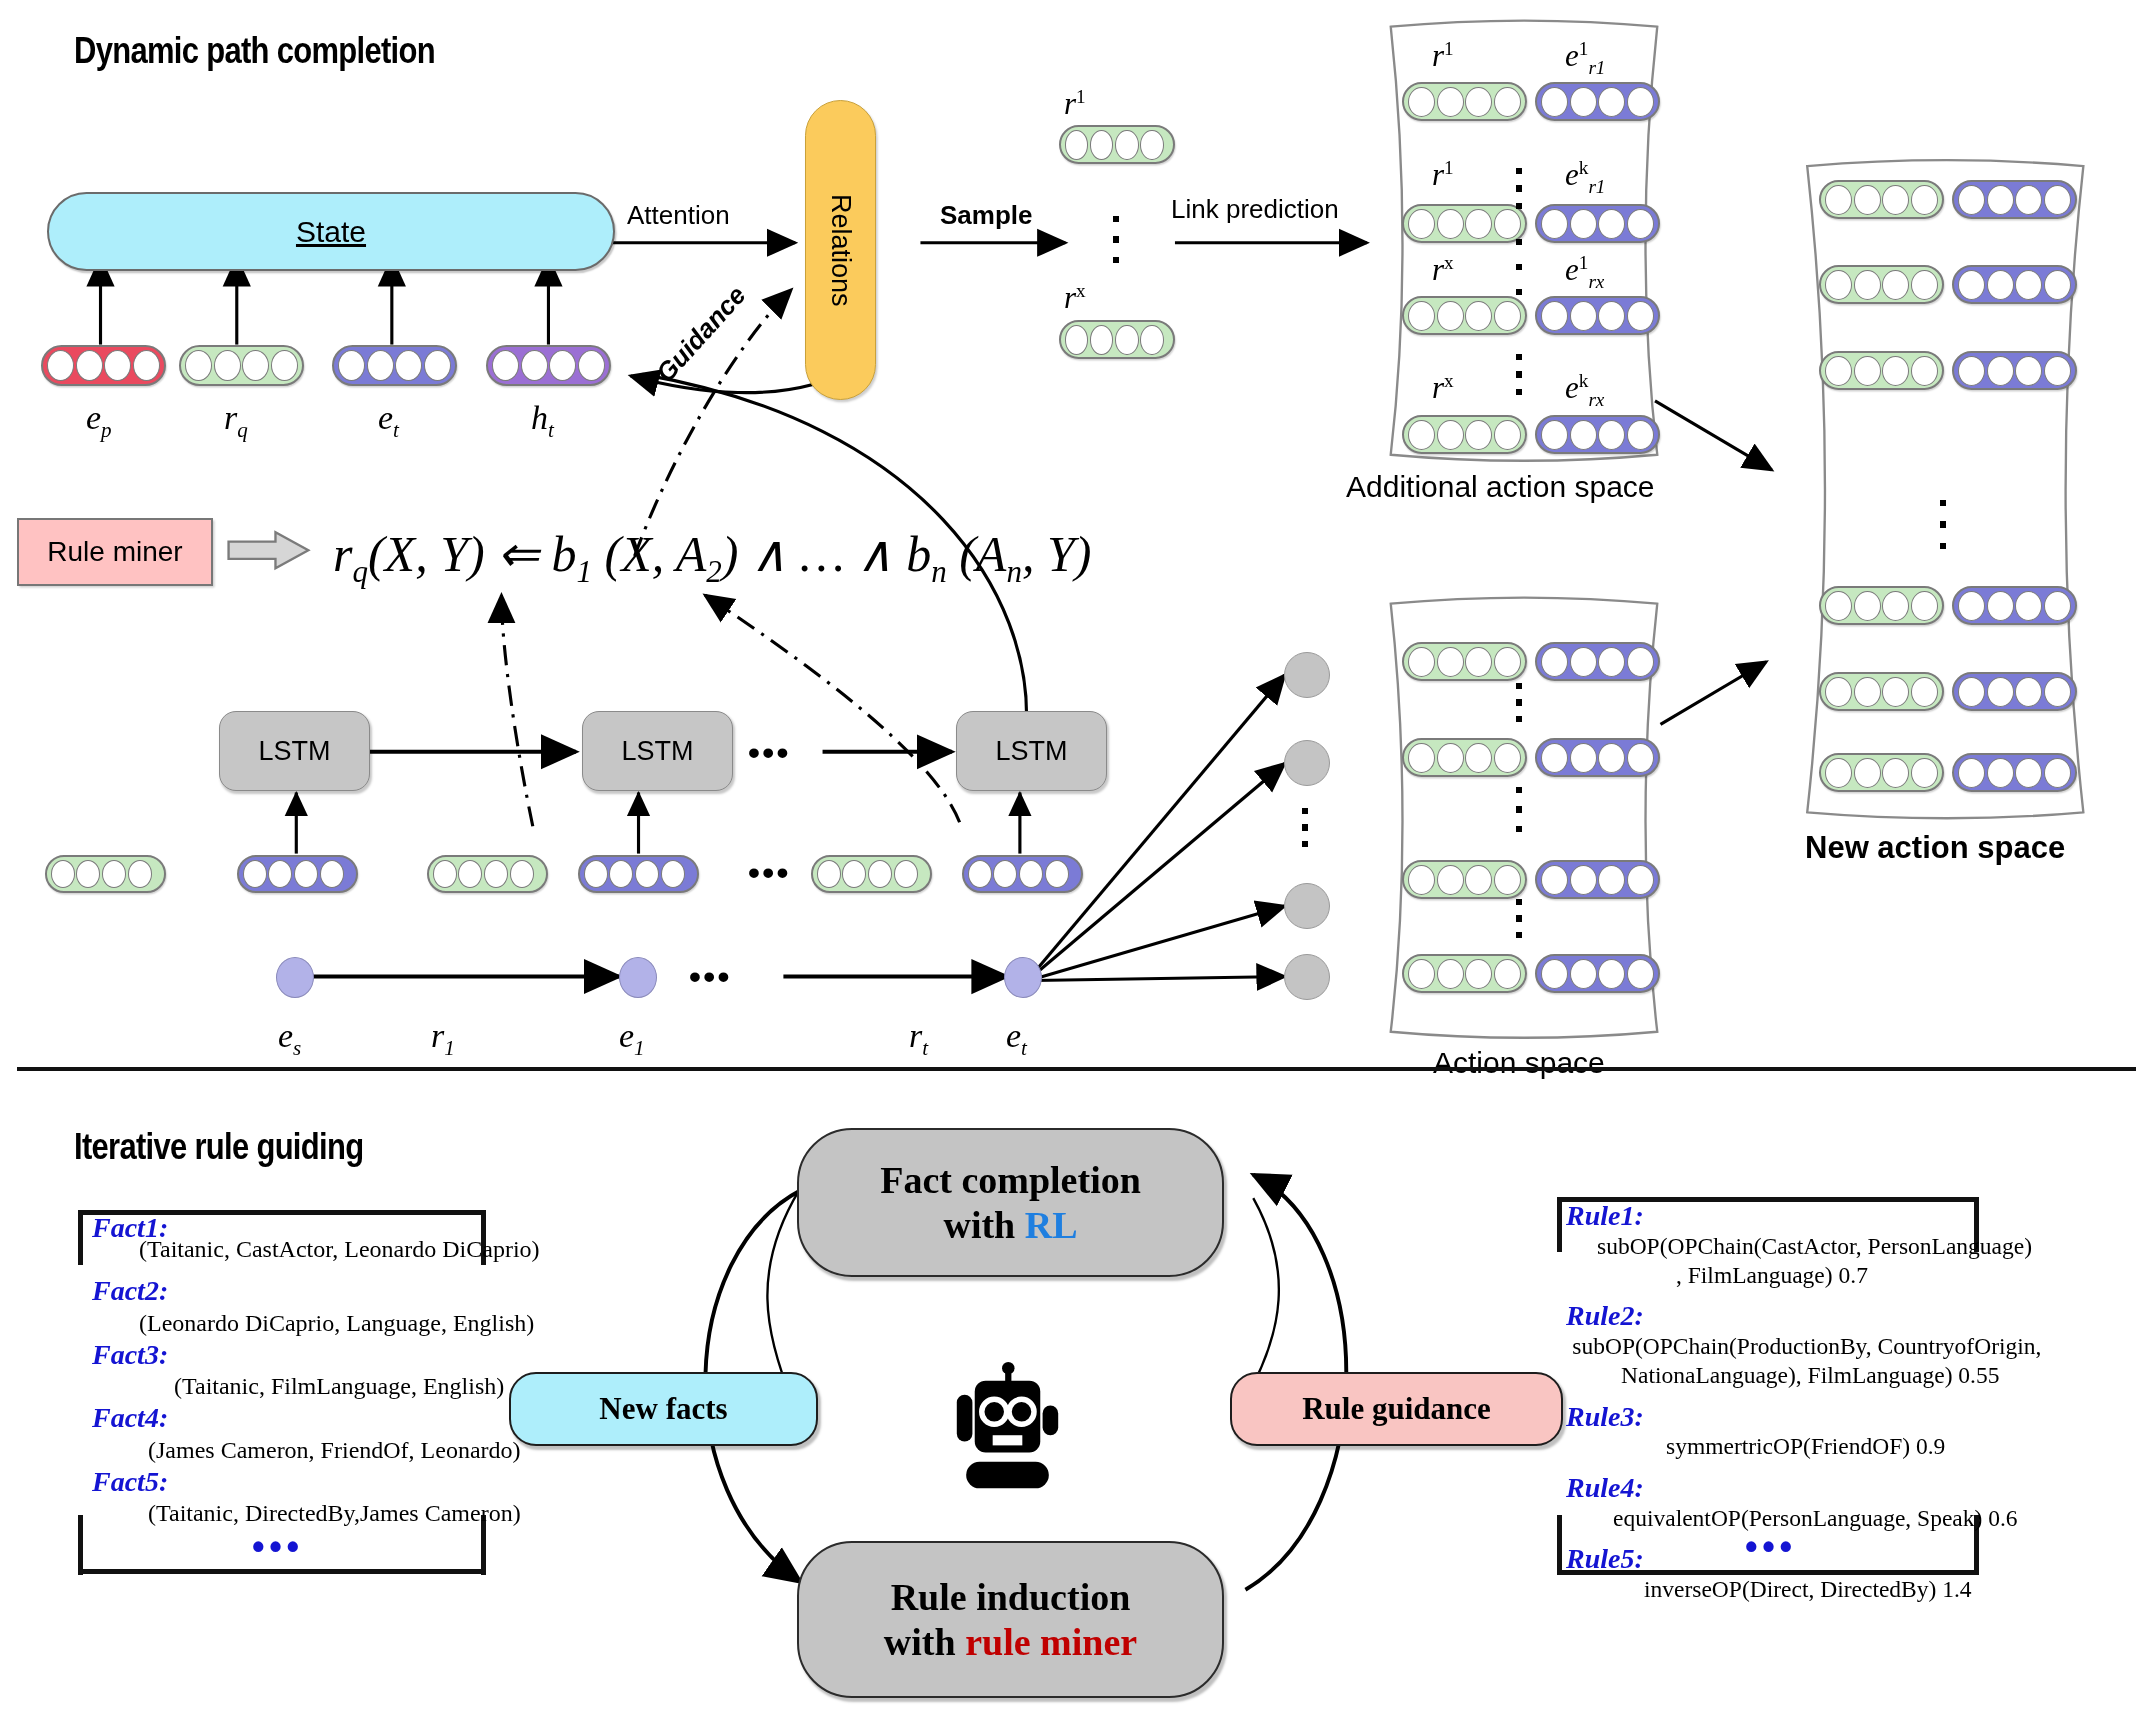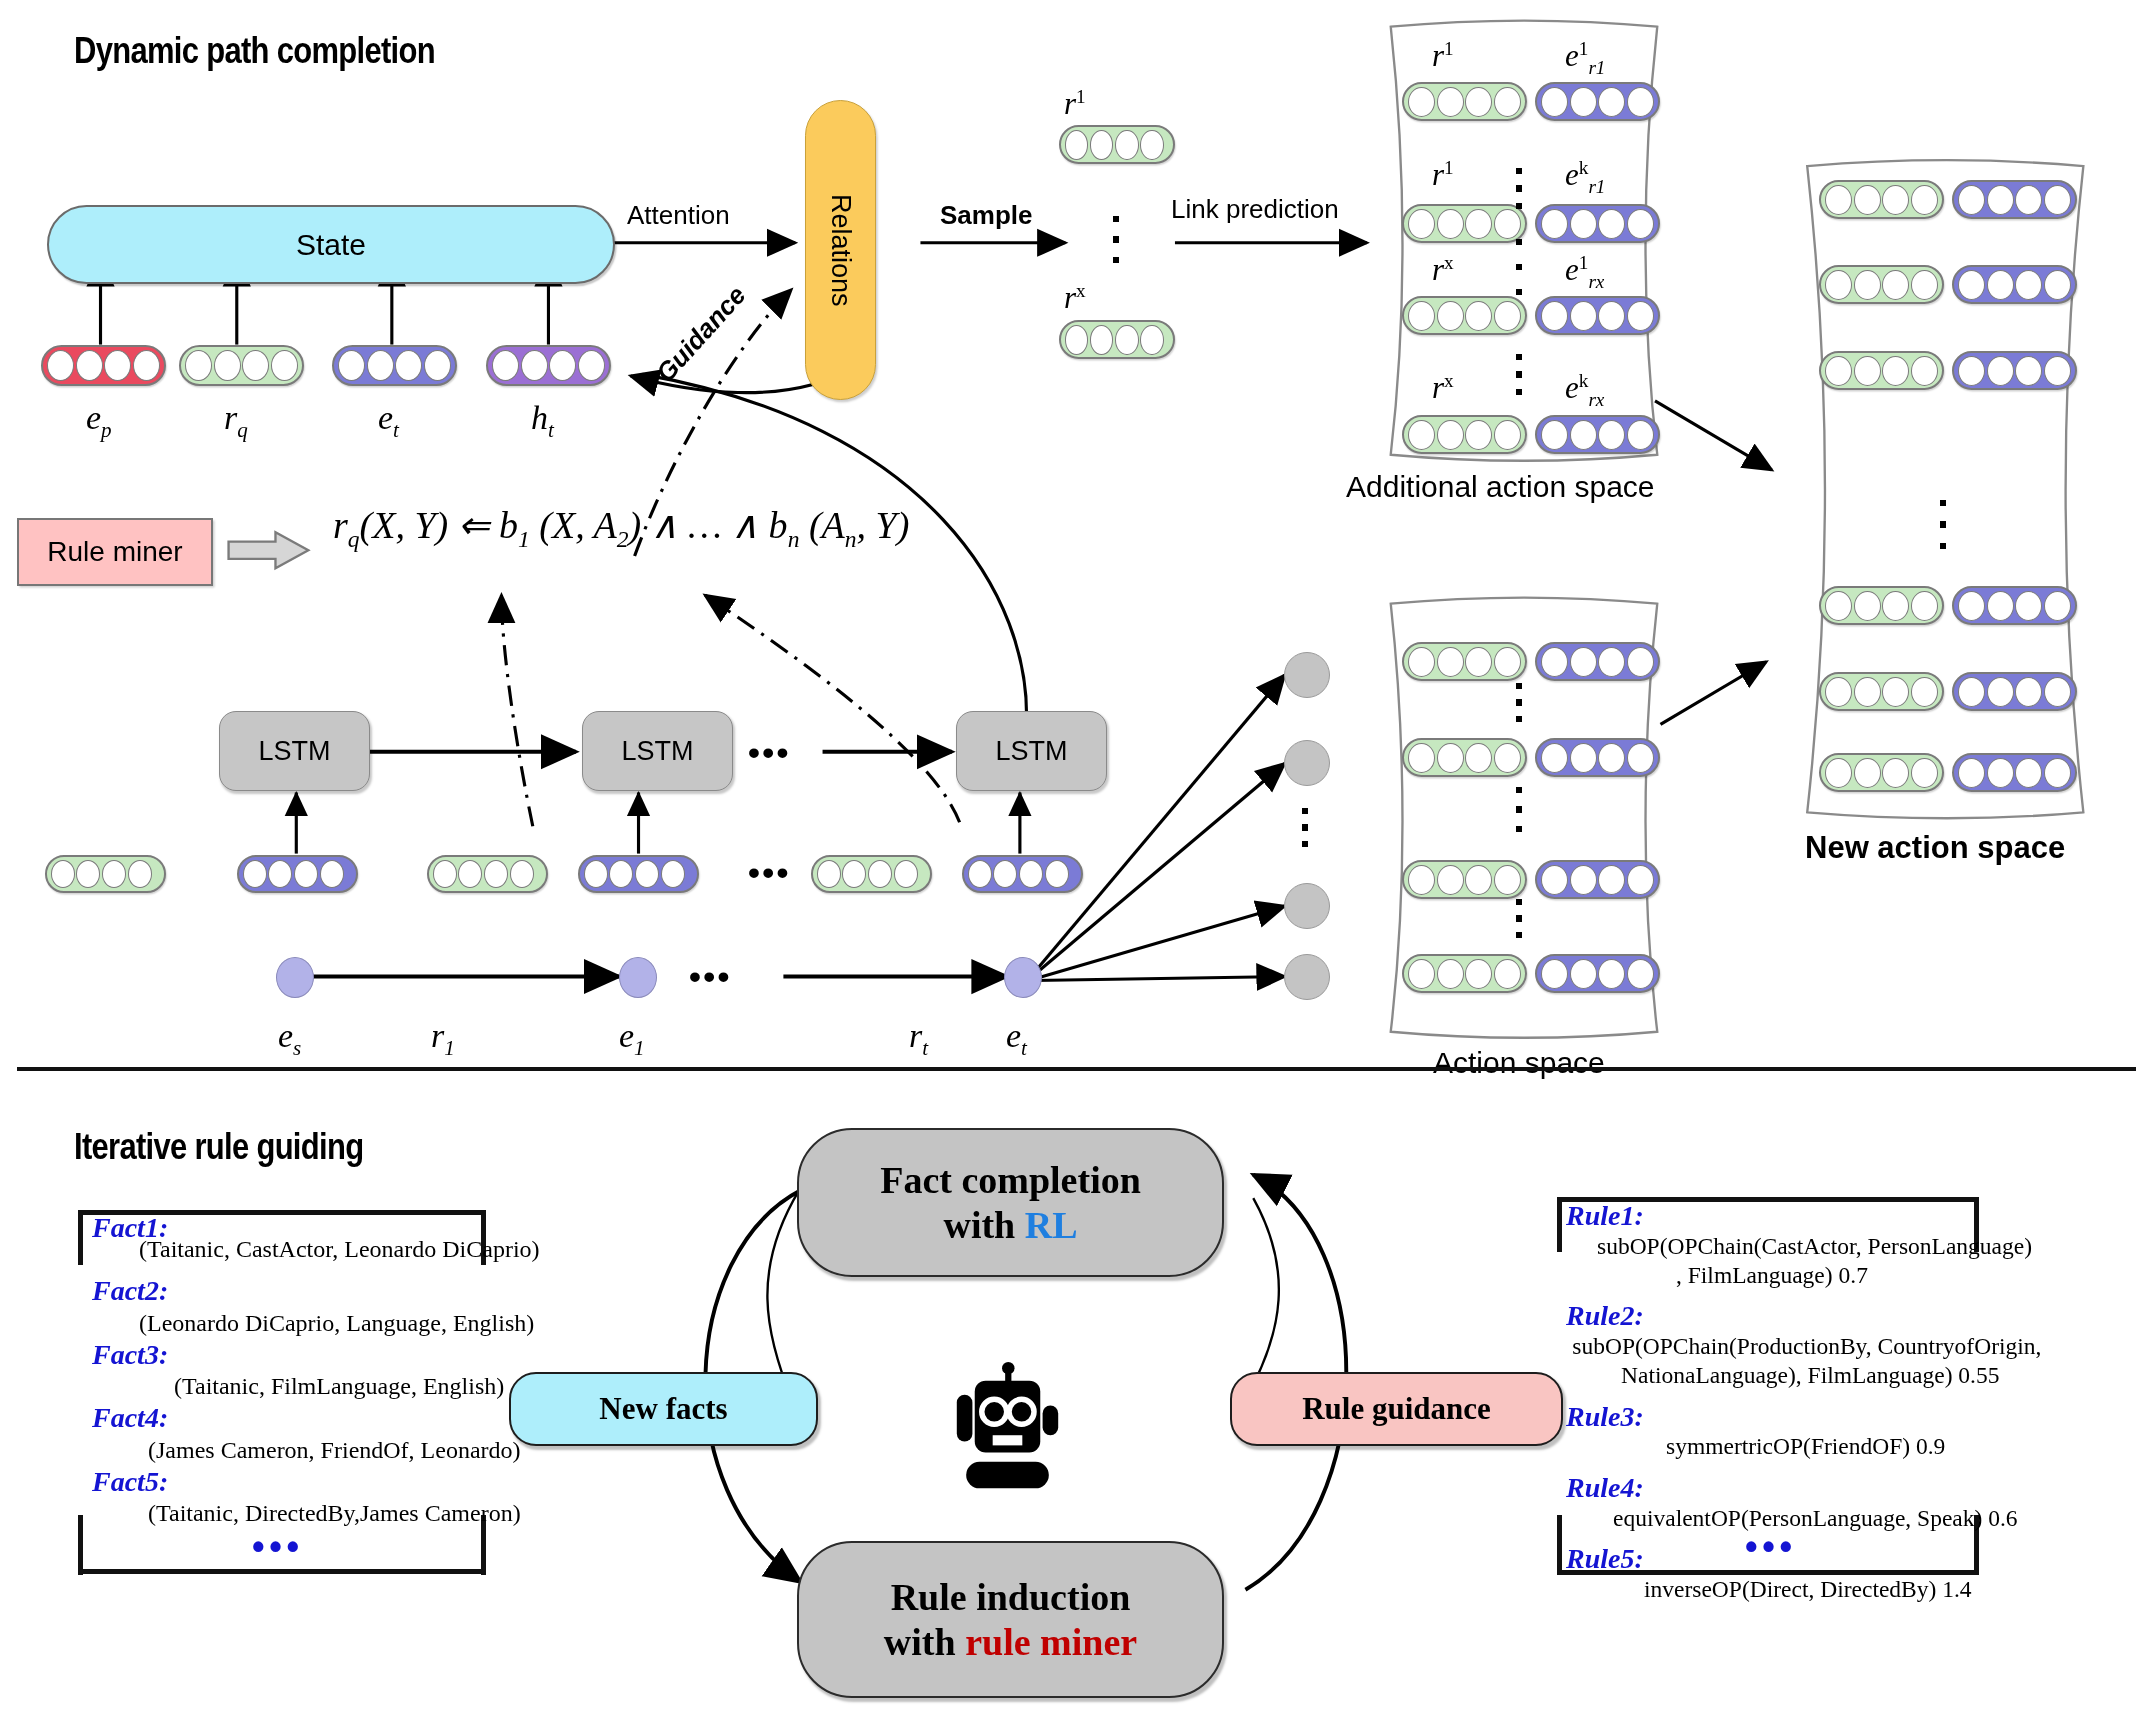--- a/index.html
+++ b/index.html
@@ -128,21 +128,21 @@
   <path d="M1022,1520 C870,1600 850,1900 1022,2020" stroke="#000" stroke-width="5" fill="none" marker-end="url(#ah)"></path>
 
   <path d="M1590,2030 C1760,1930 1760,1580 1600,1500" stroke="#000" stroke-width="5" fill="none" marker-end="url(#ah)"></path>
 
   <path d="M1012,1790 C975,1700 960,1620 1020,1520" stroke="#000" stroke-width="3" fill="none"></path>
   <path d="M1588,1790 C1640,1700 1650,1620 1600,1530" stroke="#000" stroke-width="3" fill="none"></path>
 </svg>
 
 <div class="abs sec-title" style="left:74px;top:30px;">Dynamic path completion</div>
 
-<div class="abs state-pill" style="left:47px;top:205px;width:564px;height:75px;">
+<div class="abs state-pill" style="left:47px;top:192px;width:564px;height:75px;text-decoration:underline;">
   <span>State</span>
 </div>
 
 <div class="abs lbl" style="left:627px;top:200px;">Attention</div>
 
 <div class="abs rel-pill" style="left:805px;top:100px;width:69px;height:298px;">
   <span>Relations</span>
 </div>
 
 <div class="abs lbl b" style="left:924px;top:200px;margin-left:16px;">Sample</div>
@@ -458,21 +458,21 @@
 <div class="abs gcirc" style="left:1284px;top:954px;width:44px;height:44px;"></div>
 
 <div class="abs rule-miner" style="left:17px;top:518px;width:192px;height:64px;">
   <span>Rule miner</span>
 </div>
 <div class="abs" style="left:227px;top:529px;">
   <svg width="86" height="44" viewBox="0 0 110 56">
     <path d="M2,16 L62,16 L62,4 L104,27 L62,50 L62,38 L2,38 Z" fill="#d6d6d6" stroke="#7b7b7b" stroke-width="3"></path>
   </svg>
 </div>
-<div class="abs mth" style="left:333px;top:503px;font-size:38px;">
+<div class="abs mth" style="left:333px;top:525px;font-size:50px;">
   r<sub>q</sub>(X, Y) ⇐ b<sub>1</sub> (X, A<sub>2</sub>) ∧ … ∧ b<sub>n</sub> (A<sub><i>n</i></sub>, Y)
 </div>
 
 <div class="abs lstm" style="left:219px;top:711px;width:149px;height:78px;">
   <span>LSTM</span>
 </div>
 <div class="abs lstm" style="left:582px;top:711px;width:149px;height:78px;">
   <span>LSTM</span>
 </div>
 <div class="abs hdots" style="left:748px;top:735px;">•••</div>

